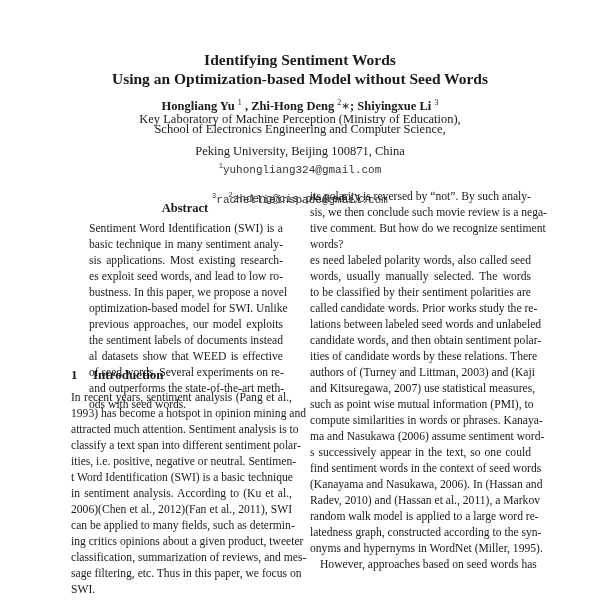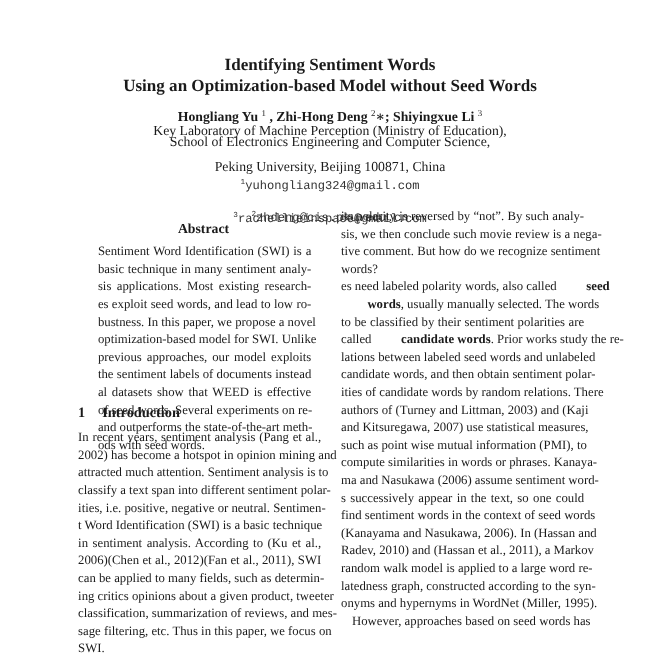--- a/index.html
+++ b/index.html
@@ -30,21 +30,21 @@
               font-weight: bold; font-size: 12.5px; line-height: 16px; }
   .col { position: absolute; font-size: 11.6px; line-height: 16px; text-align: justify; }
   .col .ln { display: block; height: 16px; white-space: nowrap; text-align-last: justify; overflow: visible; }
   .col .ln.last { text-align-last: left; }
   .abstract { top: 221px; left: 89px; width: 194px; }
   .sec-head { position: absolute; top: 367px; left: 71px; font-weight: bold; font-size: 13px; line-height: 16px; }
   .sec-head .num { display: inline-block; width: 22px; }
   .intro { top: 390px; left: 71px; width: 221px; }
   .right { top: 189px; left: 310px; width: 221px; }
   .indent { padding-left: 10px; }
-  b { font-weight: bold; margin-left: 24px; }
+  b { font-weight: normal; }
 </style>
 </head>
 <body>
 
 <div class="page">
   <div class="title title1">Identifying Sentiment Words</div>
   <div class="title title2">Using an Optimization-based Model without Seed Words</div>
 
   <div class="authors">
     <span>Hongliang Yu</span>
@@ -77,21 +77,21 @@
       <span class="ln">of seed words. Several experiments on re-</span>
       <span class="ln">and outperforms the state-of-the-art meth-</span>
       <span class="ln last">ods with seed words.</span>
     </div>
 
   <div class="sec-head">
     <span class="num">1</span><span>Introduction</span>
   </div>
   <div class="col intro" id="intro-body">
       <span class="ln">In recent years, sentiment analysis (Pang et al.,</span>
-      <span class="ln">2002) has become a hotspot in opinion mining and</span>
+      <span class="ln">1993) has become a hotspot in opinion mining and</span>
       <span class="ln">attracted much attention. Sentiment analysis is to</span>
       <span class="ln">classify a text span into different sentiment polar-</span>
       <span class="ln">ities, i.e. positive, negative or neutral. Sentimen-</span>
       <span class="ln">t Word Identification (SWI) is a basic technique</span>
       <span class="ln">in sentiment analysis. According to (Ku et al.,</span>
       <span class="ln">2006)(Chen et al., 2012)(Fan et al., 2011), SWI</span>
       <span class="ln">can be applied to many fields, such as determin-</span>
       <span class="ln">ing critics opinions about a given product, tweeter</span>
       <span class="ln">classification, summarization of reviews, and mes-</span>
       <span class="ln">sage filtering, etc. Thus in this paper, we focus on</span>
@@ -103,21 +103,21 @@
       <span class="ln">its polarity is reversed by “not”.  By such analy-</span>
       <span class="ln">sis, we then conclude such movie review is a nega-</span>
       <span class="ln">tive comment. But how do we recognize sentiment</span>
       <span class="ln last">words?</span>
       <span class="ln">es need labeled polarity words, also called <b>seed</b></span>
       <span class="ln"><b>words</b>, usually manually selected.  The words</span>
       <span class="ln">to be classified by their sentiment polarities are</span>
       <span class="ln">called <b>candidate words</b>. Prior works study the re-</span>
       <span class="ln">lations between labeled seed words and unlabeled</span>
       <span class="ln">candidate words, and then obtain sentiment polar-</span>
-      <span class="ln">ities of candidate words by random relations. There</span>
+      <span class="ln">ities of candidate words by these relations. There</span>
       <span class="ln">authors of (Turney and Littman, 2003) and (Kaji</span>
       <span class="ln">and Kitsuregawa, 2007) use statistical measures,</span>
       <span class="ln">such as point wise mutual information (PMI), to</span>
       <span class="ln">compute similarities in words or phrases. Kanaya-</span>
       <span class="ln">ma and Nasukawa (2006) assume sentiment word-</span>
       <span class="ln">s successively appear in the text, so one could</span>
       <span class="ln">find sentiment words in the context of seed words</span>
       <span class="ln">(Kanayama and Nasukawa, 2006). In (Hassan and</span>
       <span class="ln">Radev, 2010) and (Hassan et al., 2011), a Markov</span>
       <span class="ln">random walk model is applied to a large word re-</span>

